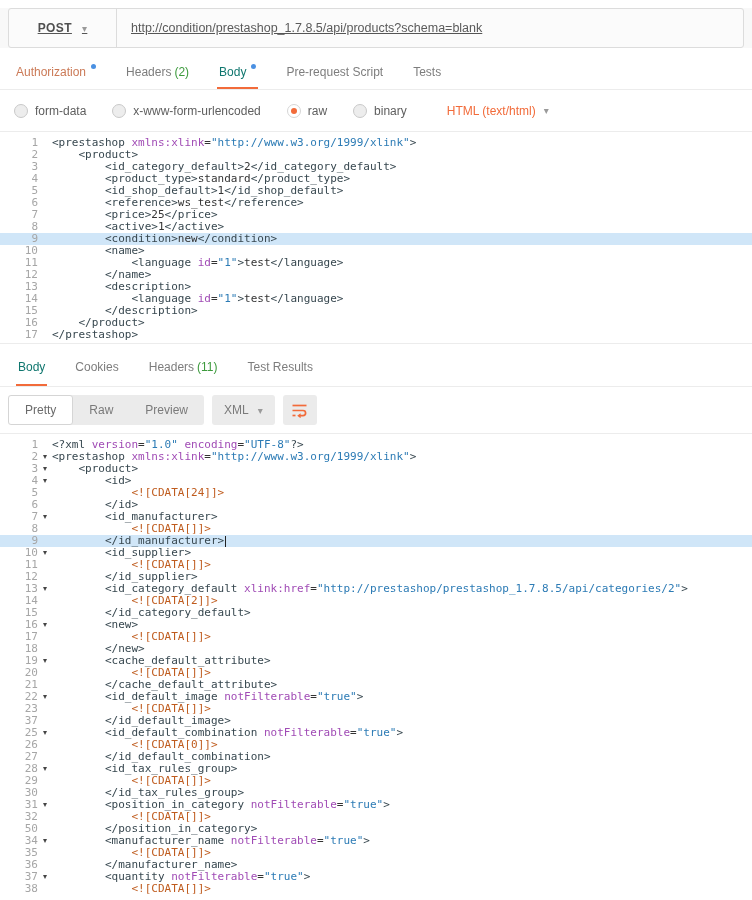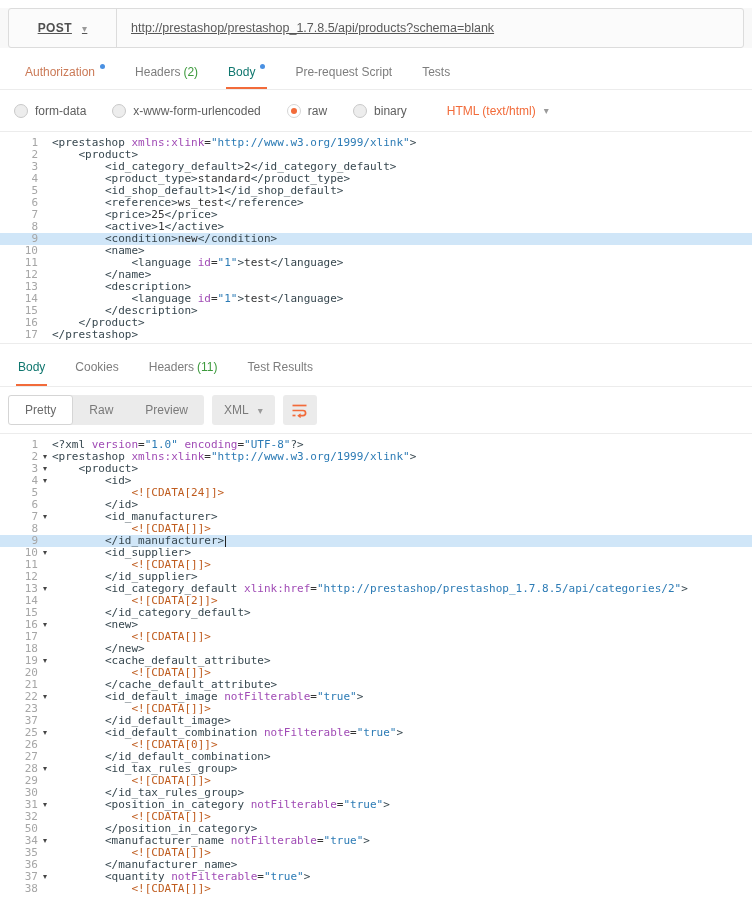--- a/index.html
+++ b/index.html
@@ -11,21 +11,21 @@
   .url-group { display: flex; height: 40px; margin: 8px; border: 1px solid #dcdcdc;
     border-radius: 3px; background: #fbfbfb; text-decoration: underline; }
   .method-select { width: 108px; display: flex; align-items: center; justify-content: center;
     gap: 10px; border-right: 1px solid #dcdcdc; color: #4f4f4f; font-size: 12px;
     font-weight: 700; letter-spacing: .4px; cursor: pointer; }
   .chev { font-family: "DejaVu Sans", sans-serif; color: #9a9a9a; font-size: 10px; }
   .url-input { flex: 1; display: flex; align-items: center; padding-left: 14px;
     font-size: 12.5px; color: #5a5a5a; white-space: nowrap; overflow: hidden; }
 
   
-  .tabs { display: flex; align-items: stretch; gap: 26px; padding: 0 2px 0 23px;
+  .tabs { display: flex; align-items: stretch; gap: 26px; padding: 0 2px 0 14px;
     border-bottom: 1px solid #ececec; background: #fff; height: 34px; }
   .tabs.response { padding-left: 16px; height: 37px; }
   .tab { display: flex; align-items: center; font-size: 12px; color: #7d7d7d;
     border-bottom: 2px solid transparent; cursor: pointer; padding: 0 2px; }
   .tab.active { color: #0f766e; border-bottom-color: #f26b3a; }
   .tab.tint-orange { color: #cb7a57; }
   .tab-count { color: #3d9a3d; margin-left: 3px; }
   .dot { width: 5px; height: 5px; border-radius: 50%; background: #4a90e2;
     display: inline-block; margin-left: 5px; vertical-align: 6px; align-self: center;
     position: relative; top: -5px; }
@@ -82,21 +82,21 @@
 </style>
 </head>
 <body>
 
 <div class="topbar">
   <div class="url-group">
     <div class="method-select">
       <span>POST</span>
       <span class="chev">▾</span>
     </div>
-    <div class="url-input">http://prestashop/prestashop_1.7.8.5/api/products?schema=blank</div>
+    <div class="url-input">http://condition/prestashop_1.7.8.5/api/products?schema=blank</div>
   </div>
 </div>
 
 <div class="tabs">
     <div class="tab tint-orange">
       <span class="tab-label">Authorization</span>
       <span class="dot"></span>
     </div>
     <div class="tab">
       <span class="tab-label">Headers</span>

